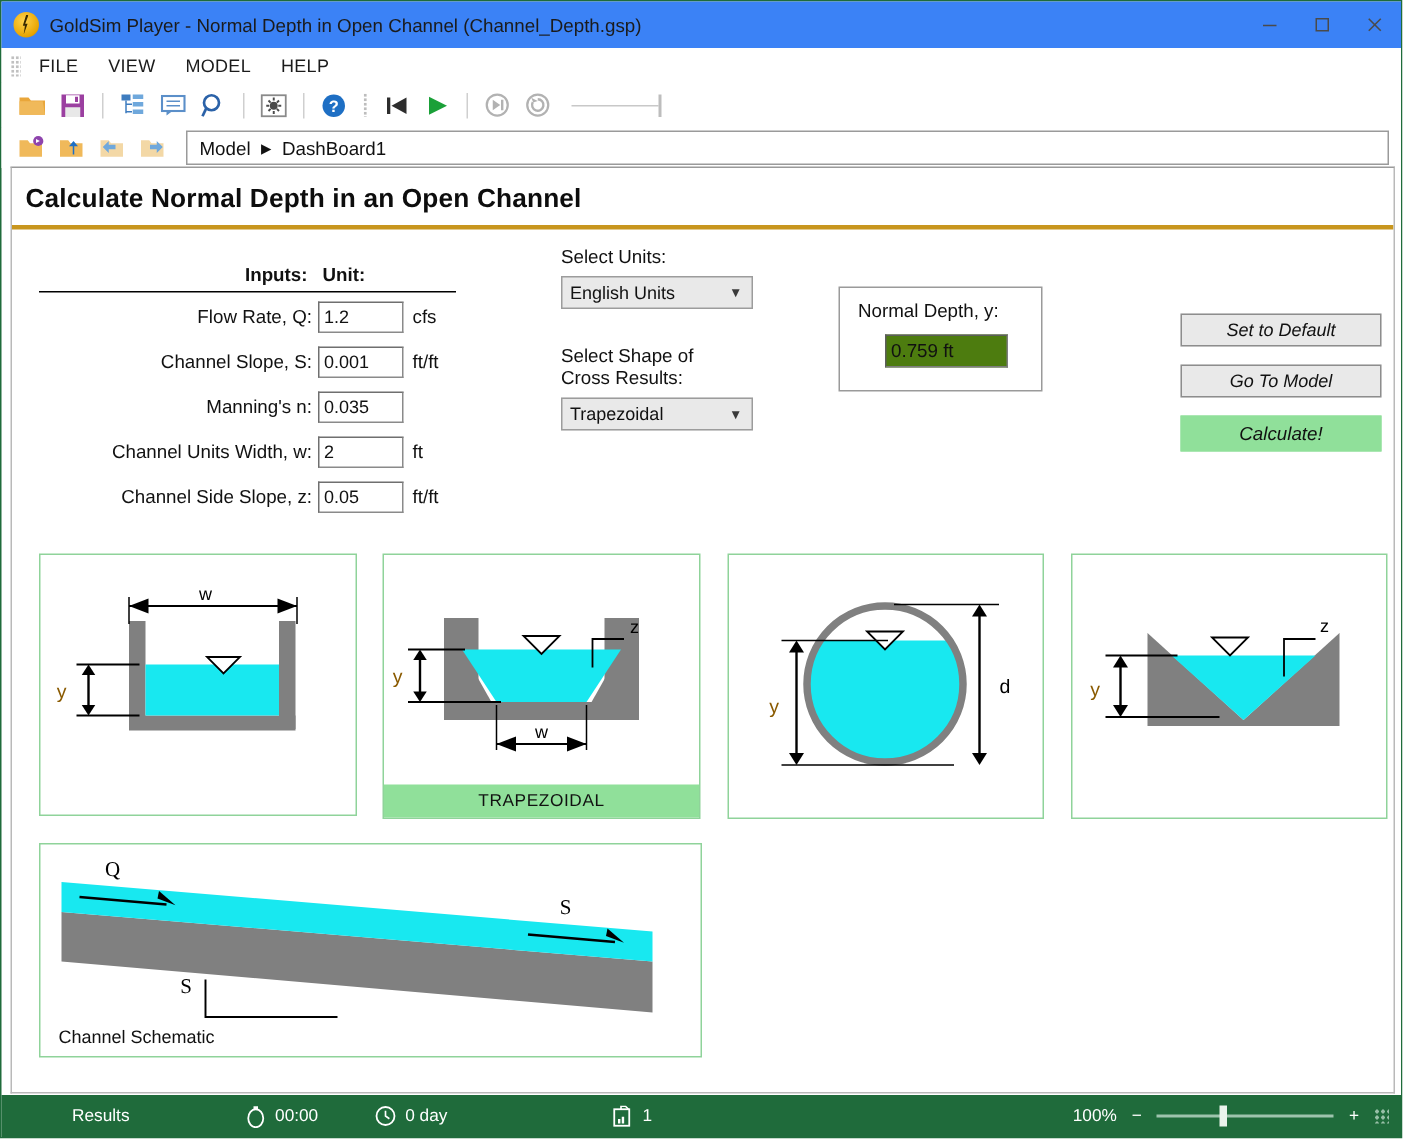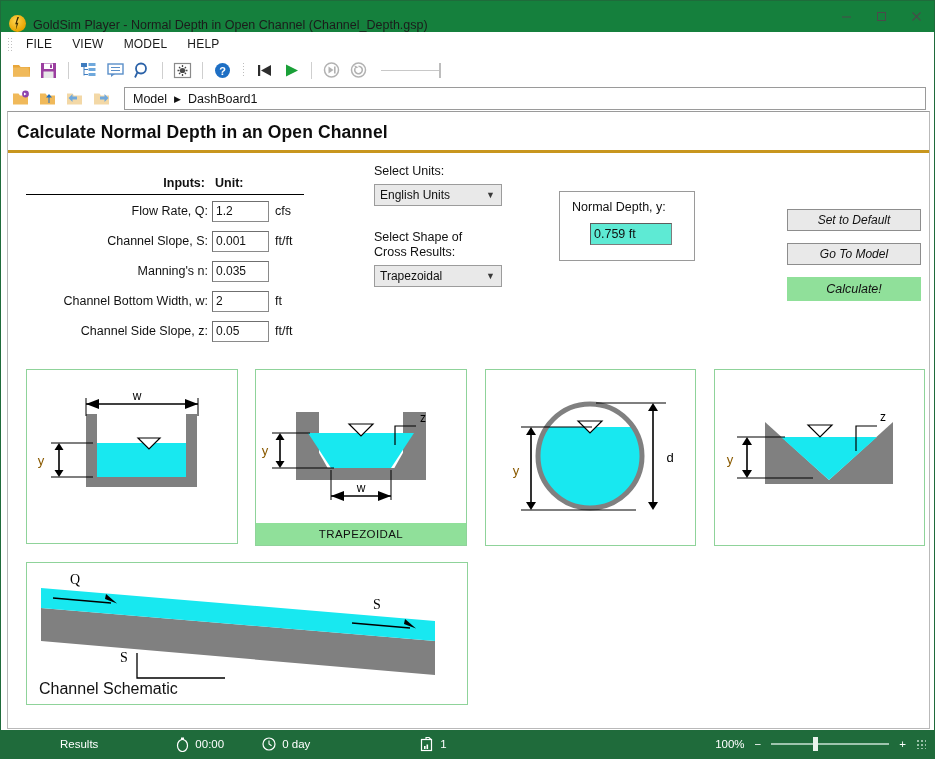--- a/index.html
+++ b/index.html
@@ -11,22 +11,22 @@
   }
   #app{
     position:relative;width:935px;height:759px;
     border:1px solid #1f6b3b;
     box-sizing:border-box;
     background:#ffffff;
   }
 
   
   .titlebar{
-    height:31px;display:flex;align-items:flex-end;
-    background:#15803d;position:relative;
+    height:31px;display:flex;align-items:center;
+    background:#3b82f6;position:relative;
   }
   .app-icon{
     width:17px;height:17px;margin-left:8px;margin-right:7px;border-radius:50%;
     background:radial-gradient(circle at 40% 35%, #ffd34d 0%, #e8a400 70%, #b37b00 100%);
     position:relative;flex:none;
   }
   .app-icon::after{
     content:"";position:absolute;left:6px;top:2px;width:4px;height:13px;
     background:#3a2a00;
     clip-path:polygon(60% 0,100% 0,45% 45%,85% 45%,20% 100%,40% 55%,5% 55%);
@@ -104,21 +104,21 @@
 
   
   .result-box{
     position:absolute;left:551px;top:79px;width:136px;height:70px;
     border:1px solid #9a9a9a;background:#fff;box-sizing:border-box;
   }
   .result-label{font-size:12.5px;color:#111;padding:8px 0 0 12px;}
   .result-field{
     margin:9px 0 0 30px;width:82px;height:22px;
     border:1px solid #7d7d7d;border-top-color:#5d5d5d;border-left-color:#5d5d5d;
-    background:#5eead4;font-size:12.5px;color:#111;line-height:20px;padding-left:3px;box-sizing:border-box;
+    background:#4d7c0f;font-size:12.5px;color:#111;line-height:20px;padding-left:3px;box-sizing:border-box;
   }
 
   
   .btns{position:absolute;left:779px;top:97px;width:134px;font-style:italic;}
   .gbtn{
     width:134px;height:22px;border:1px solid #8d8d8d;background:#e9e9e9;
     font-size:12px;color:#111;display:flex;align-items:center;justify-content:center;
     margin-bottom:12px;box-sizing:border-box;font-family:"Liberation Sans", sans-serif;
   }
   .gbtn.calc{background:#90e09a;border-color:#90e09a;height:24px;font-size:12.5px;margin-bottom:0;}
@@ -129,29 +129,29 @@
     position:absolute;left:0;right:0;bottom:0;height:22px;background:#90e09a;
     font-size:11.5px;color:#111;display:flex;align-items:center;justify-content:center;letter-spacing:.4px;
   }
   .c1{left:18px;  top:257px;width:212px;height:175px;}
   .c2{left:247px; top:257px;width:212px;height:177px;}
   .c3{left:477px; top:257px;width:211px;height:177px;}
   .c4{left:706px; top:257px;width:211px;height:177px;}
   .c5{left:18px;  top:450px;width:442px;height:143px;}
   .card svg{position:absolute;left:0;top:0;}
 
-  .sch-cap{position:absolute;left:12px;bottom:6px;font-size:16px;color:#111;}
+  .sch-cap{position:absolute;left:12px;bottom:6px;font-size:12px;color:#111;}
 
   
   .status{
     position:absolute;left:0;right:0;bottom:0;height:28px;background:#1f6b3b;
     display:flex;align-items:center;color:#ffffff;font-size:11.5px;
   }
   .st-item{display:flex;align-items:center;gap:6px;}
-  .st-results{margin-left:24px;padding-left:35px;}
+  .st-results{margin-left:12px;padding-left:35px;}
   .st-clock{margin-left:78px;}
   .st-day{margin-left:38px;}
   .st-real{margin-left:110px;}
   .st-right{margin-left:auto;display:flex;align-items:center;gap:10px;padding-right:8px;}
   .zoom-track{width:118px;height:2px;background:#9ec4ad;position:relative;}
   .zoom-knob{position:absolute;left:42px;top:-6px;width:5px;height:14px;background:#eaf3ec;}
   .grip-dots{width:10px;height:10px;
     background-image:radial-gradient(#9ec4ad 45%, transparent 46%);
     background-size:4px 4px;opacity:.95;}
 </style>
@@ -330,21 +330,21 @@
         <div class="rlabel">Channel Slope, S:</div>
         <input class="ifield" value="0.001" style="">
         <div class="iunit">ft/ft</div>
       </div>
       <div class="irow">
         <div class="rlabel">Manning's n:</div>
         <input class="ifield" value="0.035" style="">
         <div class="iunit"></div>
       </div>
       <div class="irow">
-        <div class="rlabel">Channel Bottom Width, w:</div>
+        <div class="rlabel">Channel Units Width, w:</div>
         <input class="ifield" value="2" style="">
         <div class="iunit">ft</div>
       </div>
       <div class="irow">
         <div class="rlabel">Channel Side Slope, z:</div>
         <input class="ifield" value="0.05" style="">
         <div class="iunit">ft/ft</div>
       </div>
     </div>
 

